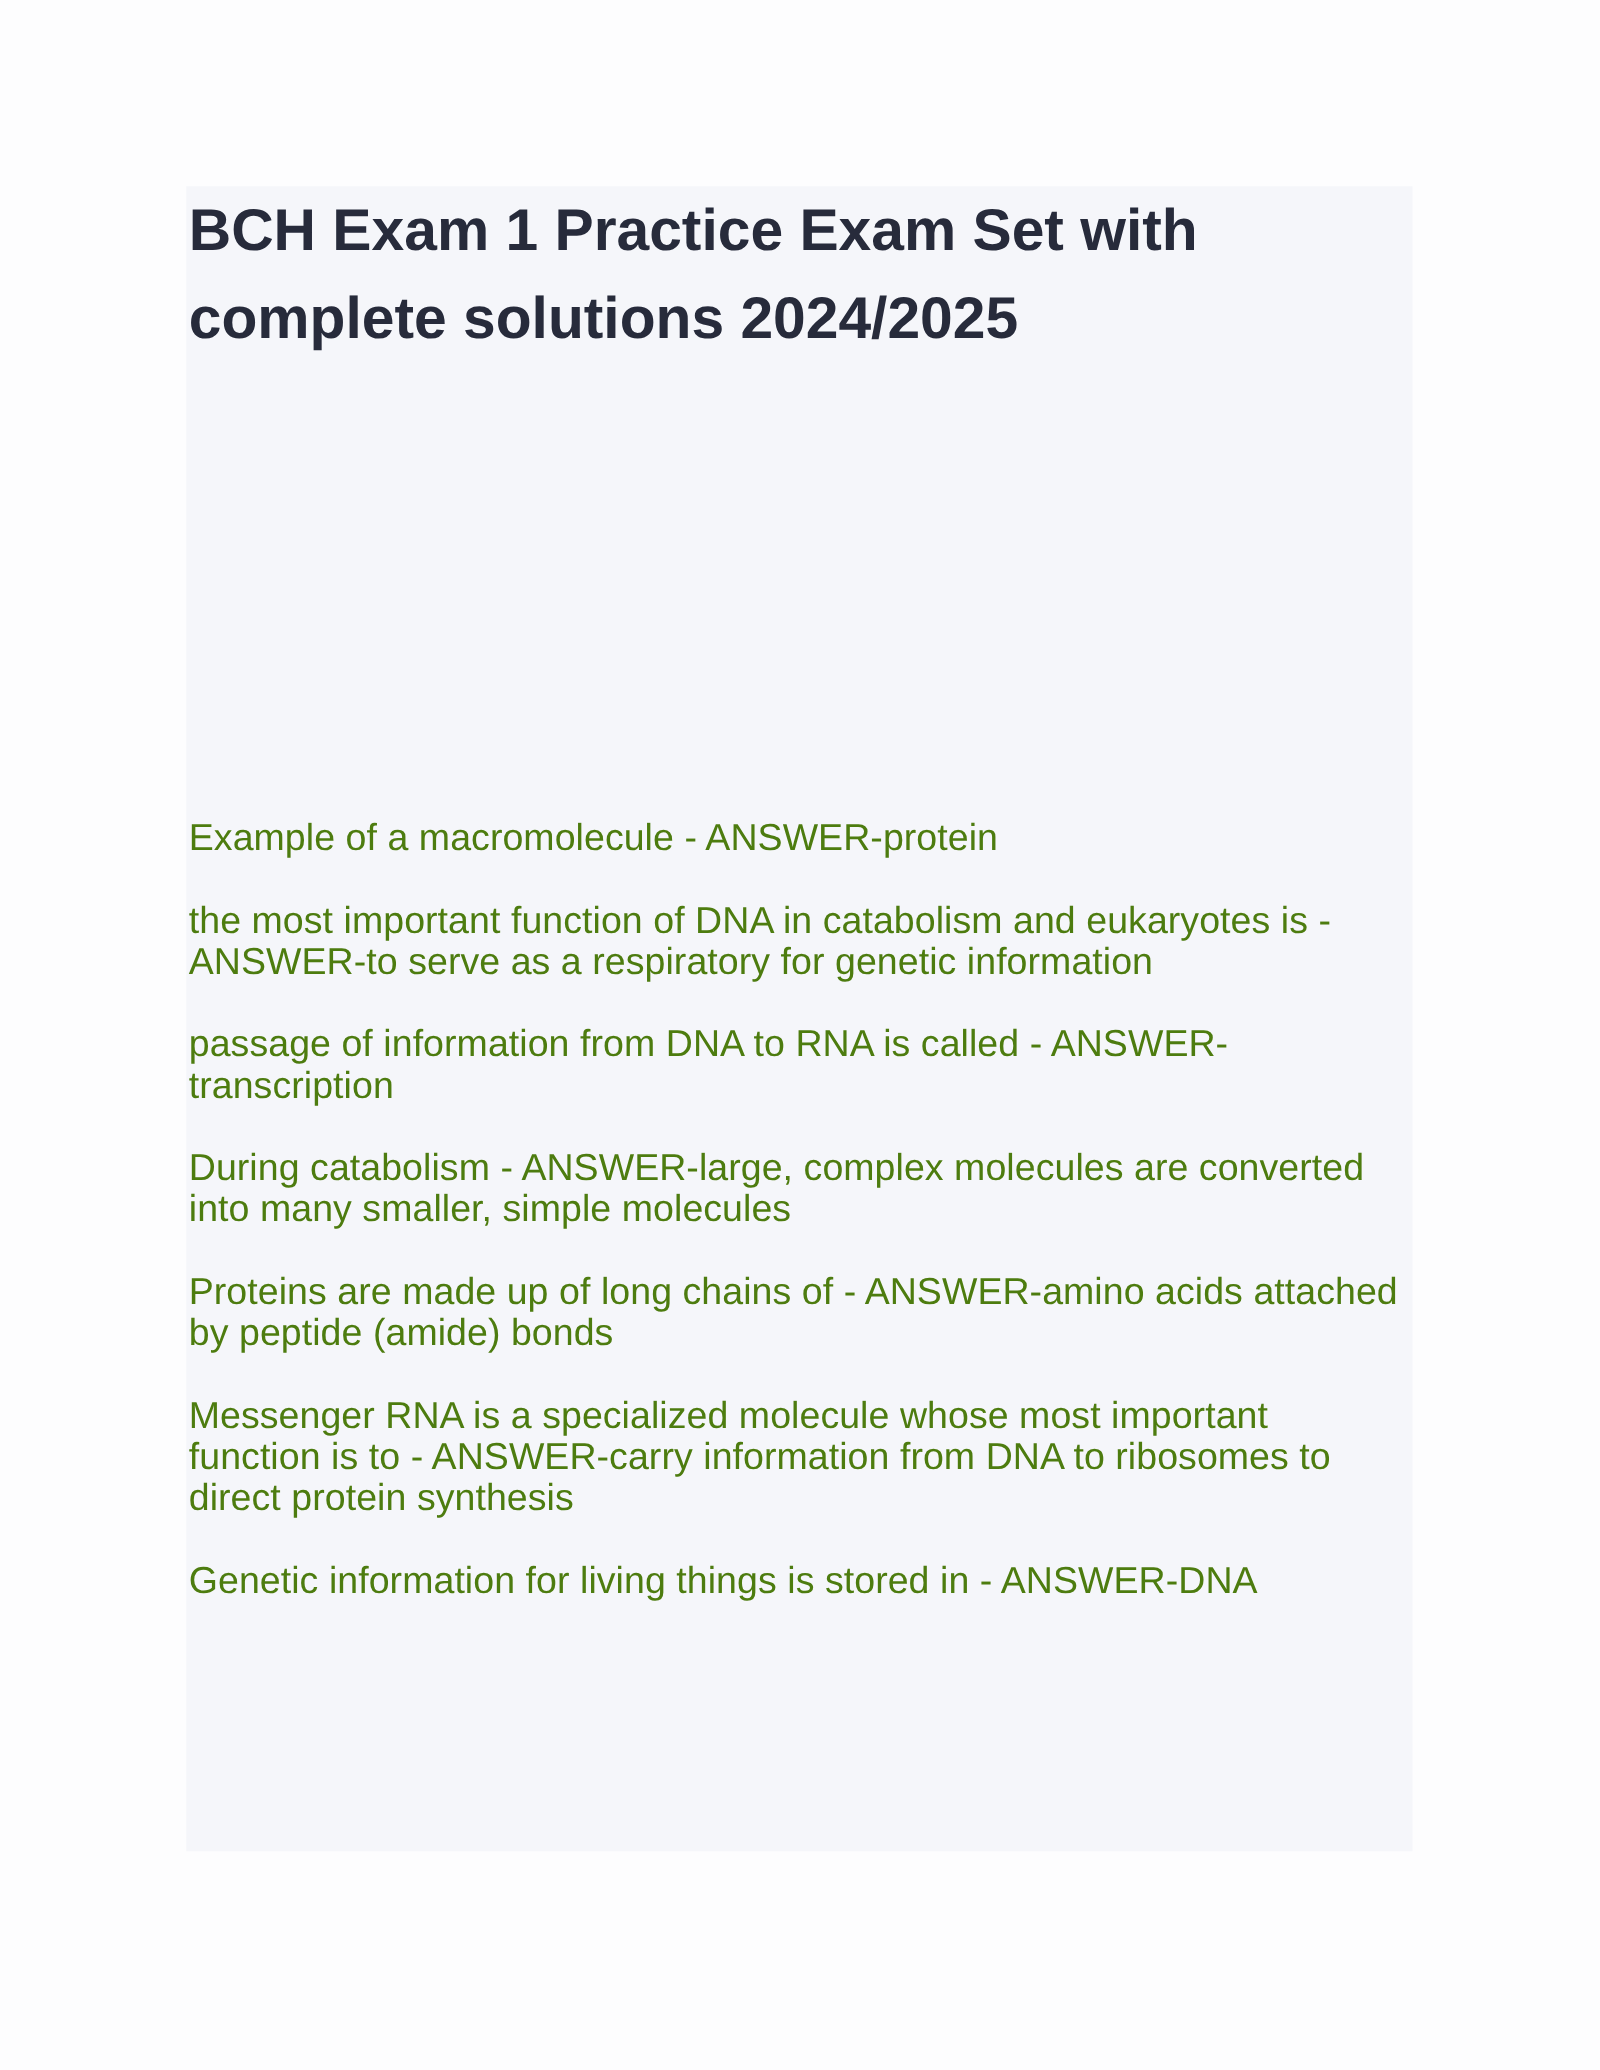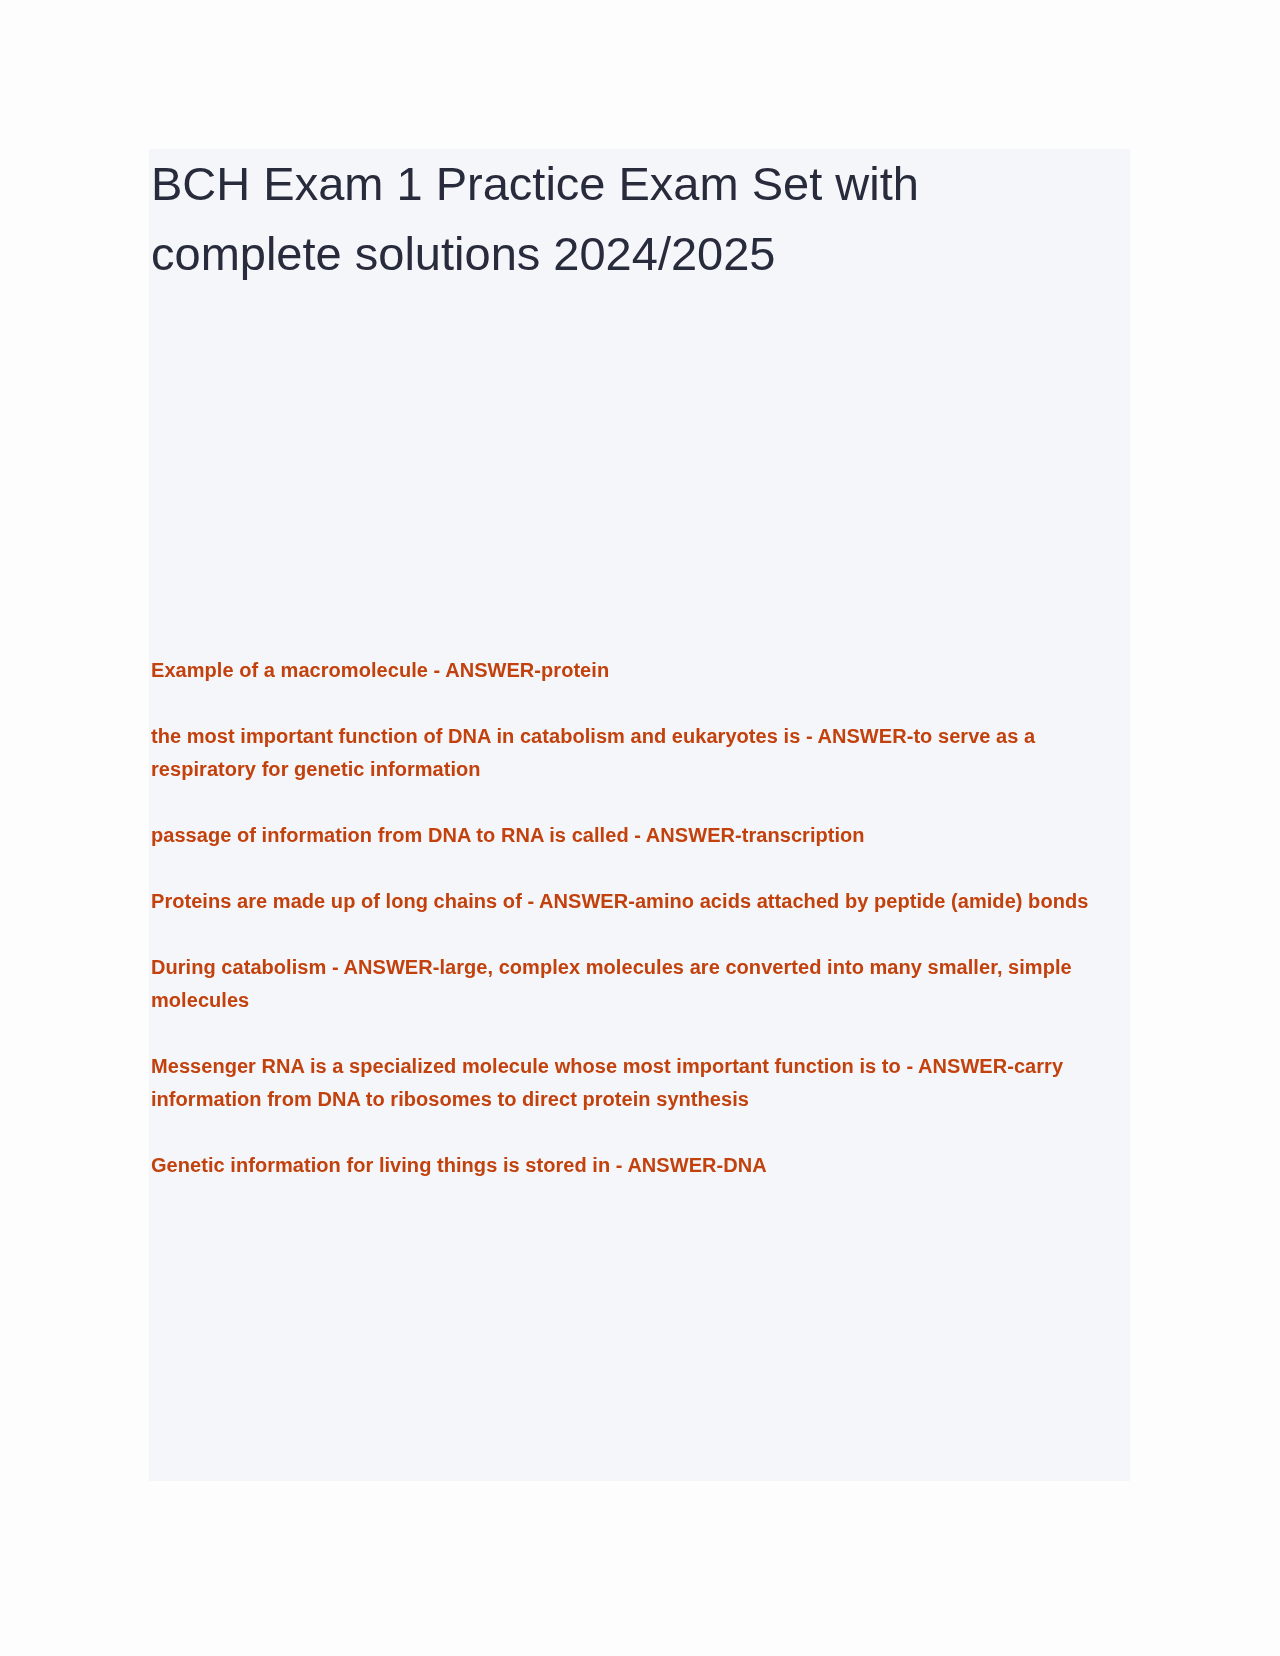--- a/index.html
+++ b/index.html
@@ -24,48 +24,48 @@
       background: #f5f6fa;
     }
     .doc-title {
       position: absolute;
       left: 2px;
       top: 0px;
       margin: 0;
       width: 960px;
       font-size: 47px;
       line-height: 70px;
-      font-weight: normal;
+      font-weight: bold;
       color: #272b3b;
     }
     .qa-list {
       position: absolute;
       left: 2px;
       top: 505px;
       width: 975px;
       margin: 0;
       padding: 0;
       list-style: none;
     }
     .qa-item {
-      font-size: 20px;
+      font-size: 30px;
       line-height: 33px;
-      font-weight: bold;
-      color: #c2410c;
+      font-weight: normal;
+      color: #4d7c0f;
       margin: 0 0 33px 0;
       letter-spacing: 0.05px;
     }
   </style>
 </head>
 <body>
 
 <div class="content-box">
   <h1 class="doc-title">BCH Exam 1 Practice Exam Set with complete solutions 2024/2025</h1>
   <ul class="qa-list">
     <li class="qa-item">Example of a macromolecule - ANSWER-protein</li>
     <li class="qa-item">the most important function of DNA in catabolism and eukaryotes is - ANSWER-to serve as a respiratory for genetic information</li>
     <li class="qa-item">passage of information from DNA to RNA is called - ANSWER-transcription</li>
+    <li class="qa-item">During catabolism - ANSWER-large, complex molecules are converted into many smaller, simple molecules</li>
     <li class="qa-item">Proteins are made up of long chains of - ANSWER-amino acids attached by peptide (amide) bonds</li>
-    <li class="qa-item">During catabolism - ANSWER-large, complex molecules are converted into many smaller, simple molecules</li>
     <li class="qa-item">Messenger RNA is a specialized molecule whose most important function is to - ANSWER-carry information from DNA to ribosomes to direct protein synthesis</li>
     <li class="qa-item">Genetic information for living things is stored in - ANSWER-DNA</li>
   </ul>
 </div>
 
 </body></html>

